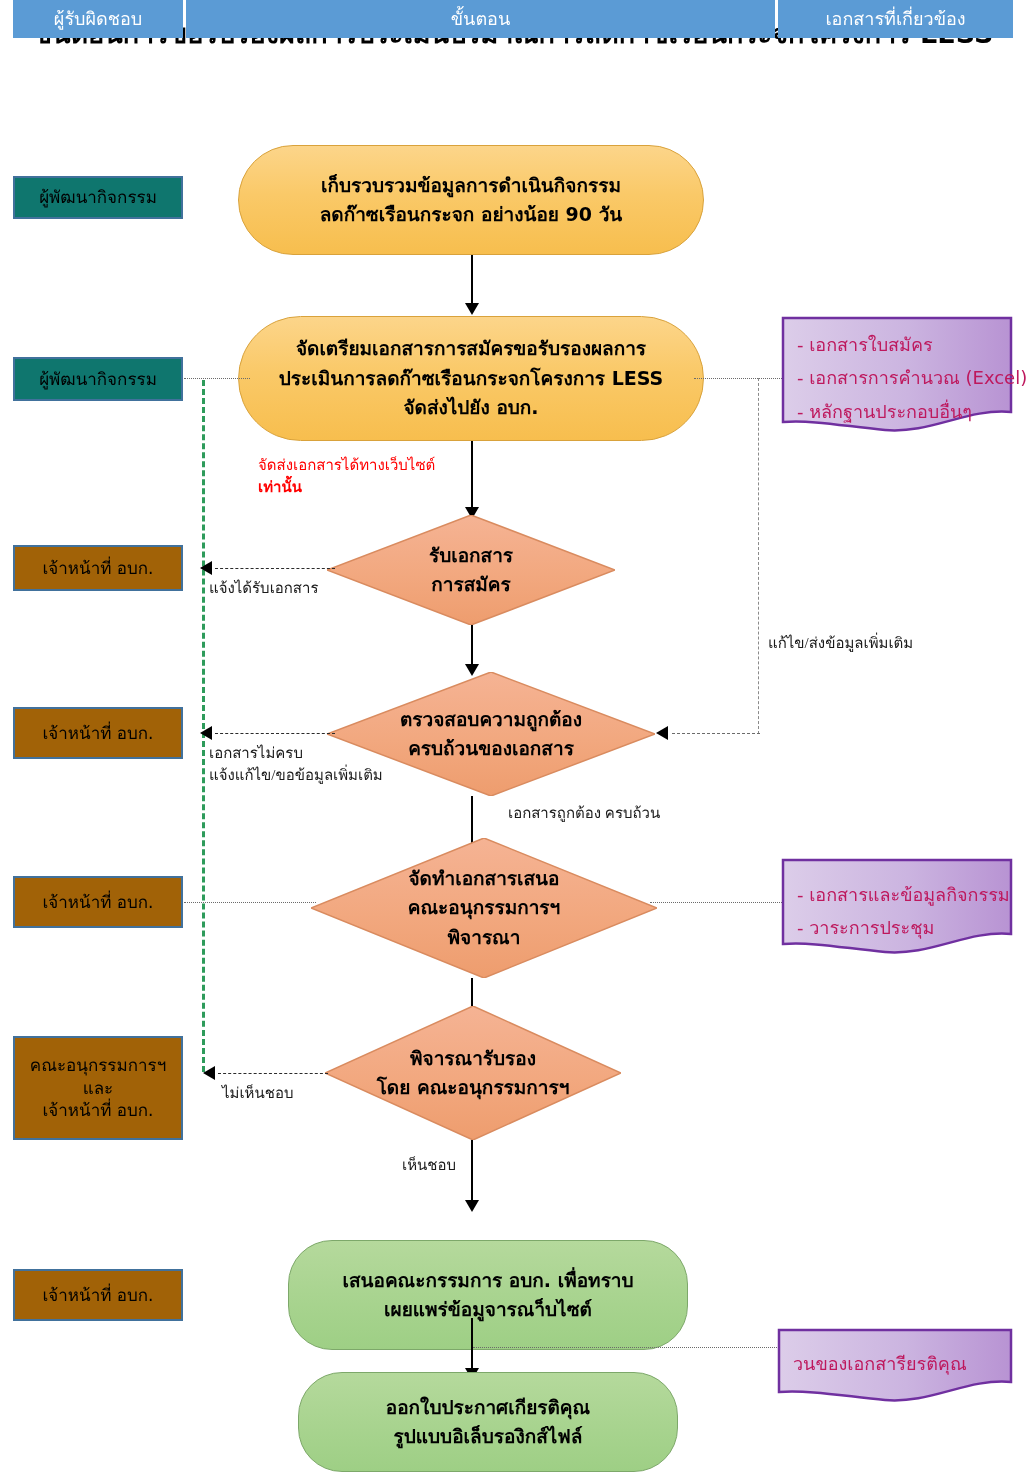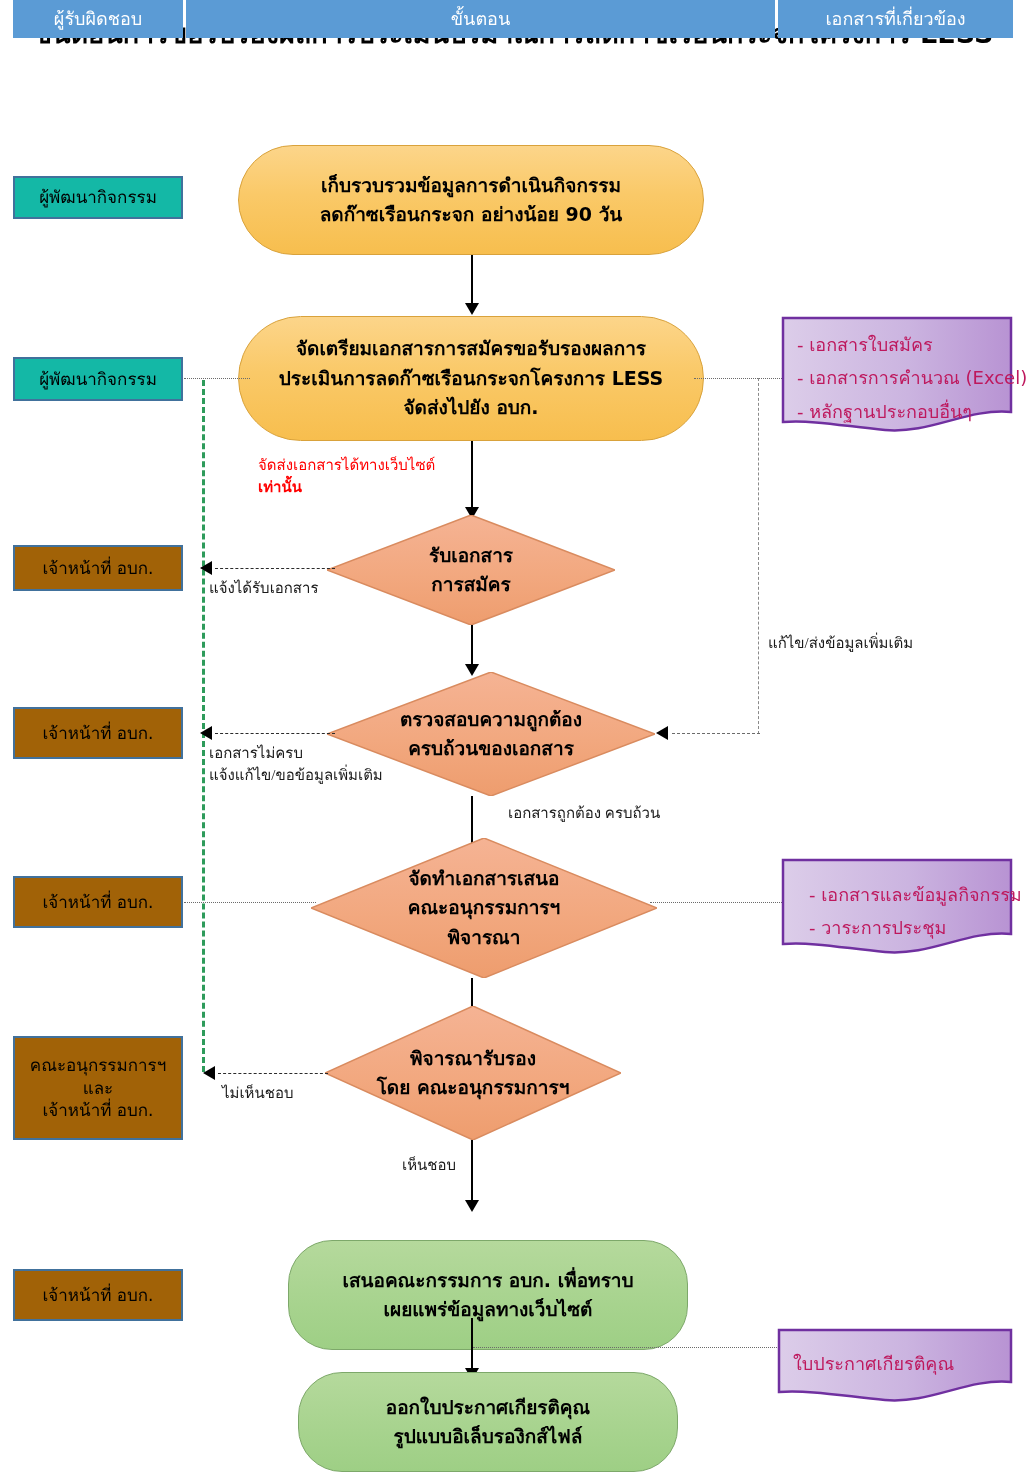--- a/index.html
+++ b/index.html
@@ -42,21 +42,21 @@
   .role {
     position: absolute;
     border: 2px solid #41719C;
     display: flex; align-items: center; justify-content: center;
     flex-direction: column;
     font-size: 17px;
     color: #000;
     text-align: center;
     line-height: 1.35;
   }
-  .role.cream { background: #14b8a6; }
+  .role.cream { background: #0f766e; }
   .role.peach { background: #a16207; }
 
   
   .node {
     position: absolute;
     display: flex; align-items: center; justify-content: center;
     flex-direction: column;
     text-align: center;
     font-size: 19px;
     color: #000;
@@ -282,21 +282,21 @@
   <div class="dash-h-black" style="left:218px; top:1073px; width:110px;"></div>
   <div class="arrow-left" style="left:203px; top:1066px;"></div>
   <div class="elabel" style="left:222px; top:1083px;">ไม่เห็นชอบ</div>
 
   <div class="vline" style="left:471px; top:1140px; height:64px;"></div>
   <div class="arrow-down" style="left:465px; top:1200px;"></div>
   <div class="elabel" style="left:402px; top:1155px;">เห็นชอบ</div>
 
   <div class="node term-green" style="left:288px; top:1208px; width:400px; height:110px; font-weight:600;margin-top:32px;">
     <span class="ln">เสนอคณะกรรมการ อบก. เพื่อทราบ</span>
-    <span class="ln">เผยแพร่ข้อมูลทางเว็บไซต์</span>
+    <span class="ln">เผยแพร่ข้อมูจารณา็บไซต์</span>
   </div>
 
   <div class="vline" style="left:471px; top:1318px; height:54px;"></div>
   <div class="arrow-down" style="left:465px; top:1368px;"></div>
 
   <div class="dot-h-gray" style="left:473px; top:1347px; width:308px;"></div>
 
   <div class="node term-green" style="left:298px; top:1372px; width:380px; height:100px; font-weight:600;">
     <span class="ln">ออกใบประกาศเกียรติคุณ</span>
     <span class="ln">รูปแบบอิเล็บรองิกส์ไฟล์</span>
@@ -324,35 +324,35 @@
     <svg width="232" height="100" viewBox="0 0 232 100">
       <defs>
         <linearGradient id="pg2" x1="0" y1="0" x2="1" y2="0">
           <stop offset="0%" stop-color="#DCCDE9"></stop>
           <stop offset="55%" stop-color="#CBB4E0"></stop>
           <stop offset="100%" stop-color="#B893D3"></stop>
         </linearGradient>
       </defs>
       <path d="M2,2 L230,2 L230,76 C186,72 150,98 104,94 C62,90 34,84 2,86 Z" fill="url(#pg2)" stroke="#7030A0" stroke-width="2.5"></path>
     </svg>
-    <div class="doc-text" style="top:20px;margin-left:12px;">
+    <div class="doc-text" style="top:20px;">
       <span class="ln">- เอกสารและข้อมูลกิจกรรม</span><br>
       <span class="ln">- วาระการประชุม</span>
     </div>
   </div>
 
   <div class="doc" style="left:777px; top:1328px; width:236px; height:78px;">
     <svg width="236" height="78" viewBox="0 0 236 78">
       <defs>
         <linearGradient id="pg3" x1="0" y1="0" x2="1" y2="0">
           <stop offset="0%" stop-color="#DCCDE9"></stop>
           <stop offset="55%" stop-color="#CBB4E0"></stop>
           <stop offset="100%" stop-color="#B893D3"></stop>
         </linearGradient>
       </defs>
       <path d="M2,2 L234,2 L234,54 C190,50 154,76 108,72 C66,68 34,62 2,64 Z" fill="url(#pg3)" stroke="#7030A0" stroke-width="2.5"></path>
     </svg>
     <div class="doc-text single">
-      <span class="ln">ใบประกาศเกียรติคุณ</span>
+      <span class="ln">วนของเอกสารียรติคุณ</span>
     </div>
   </div>
 
 </div>
 
 </body></html>

